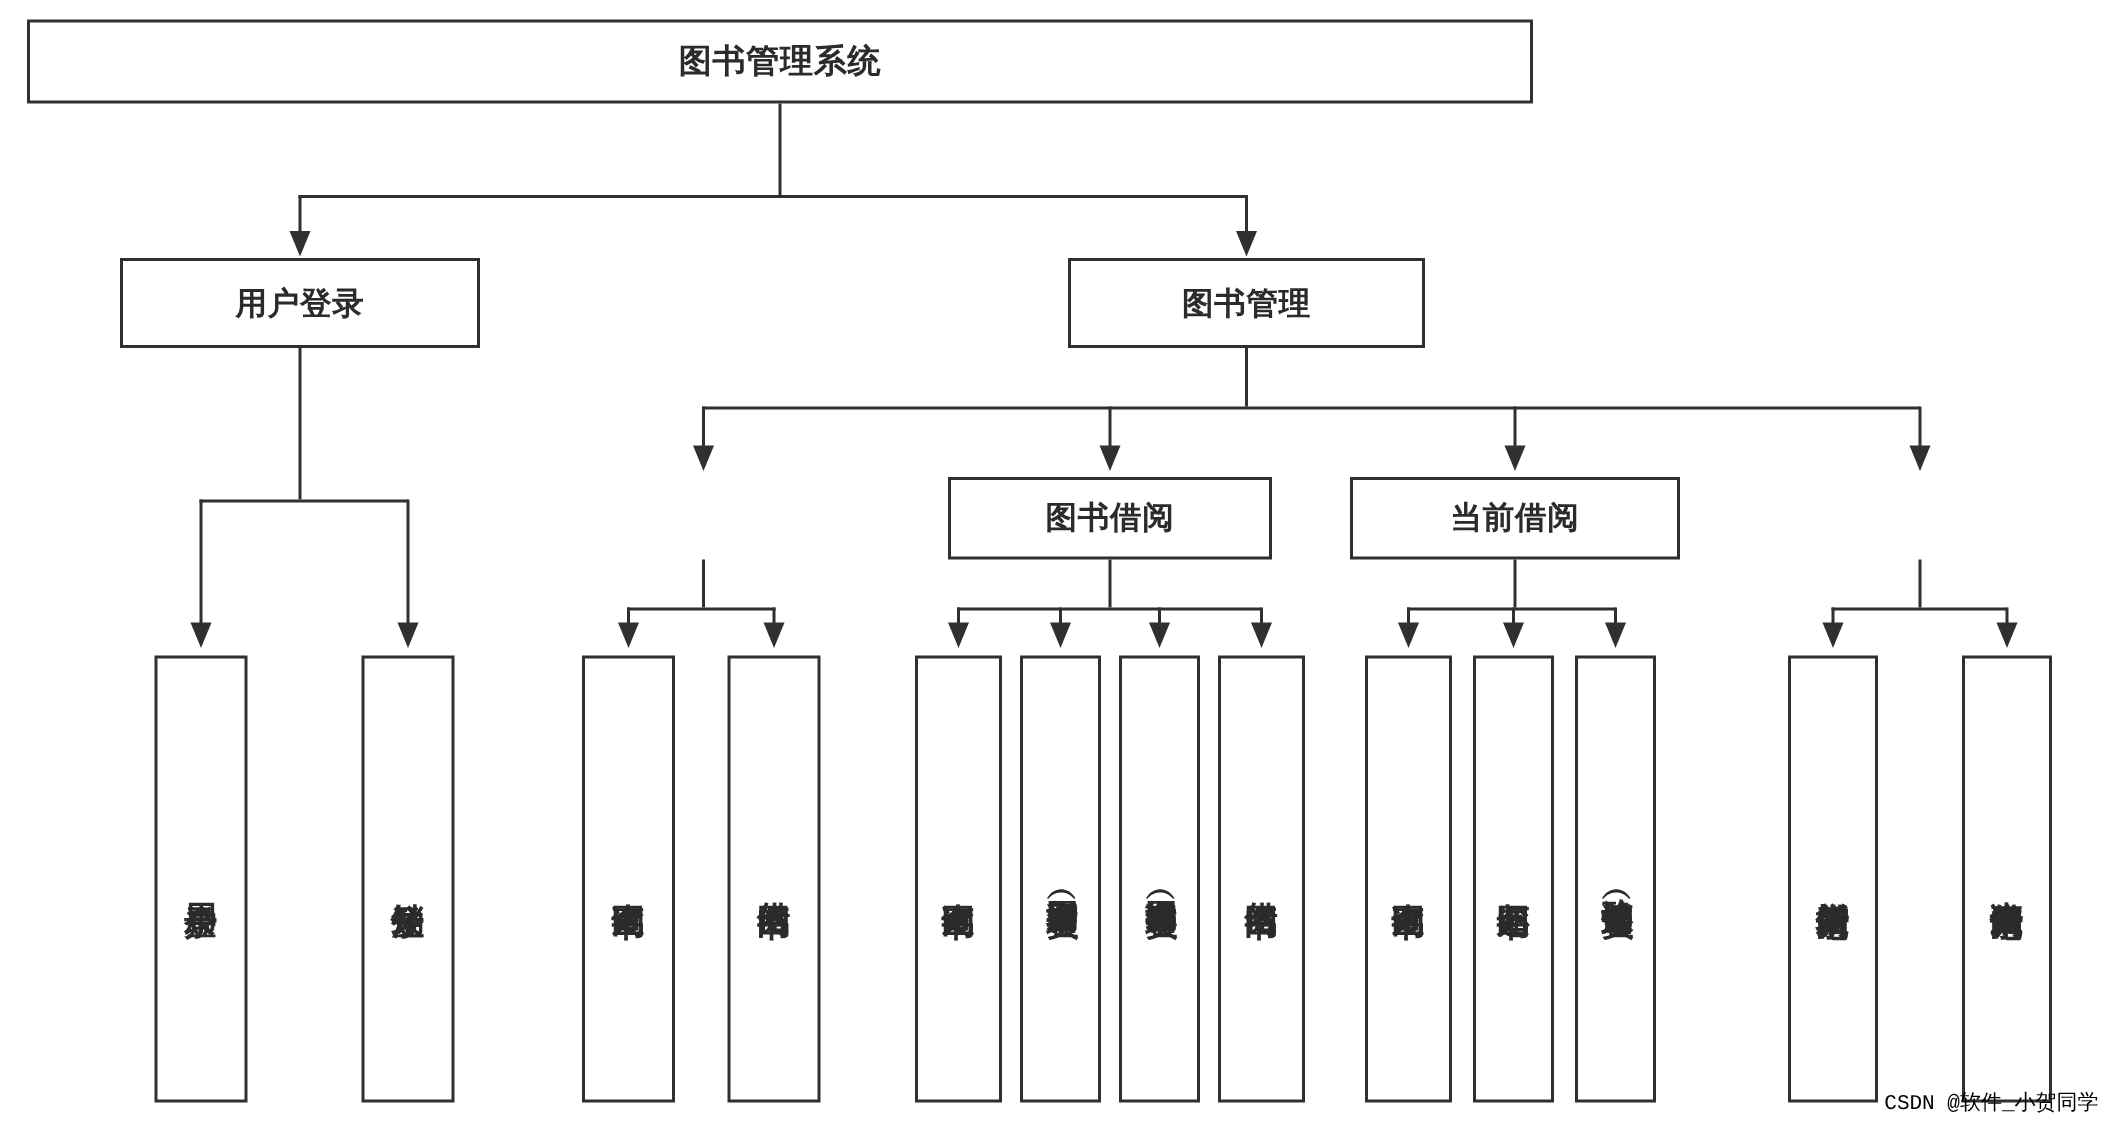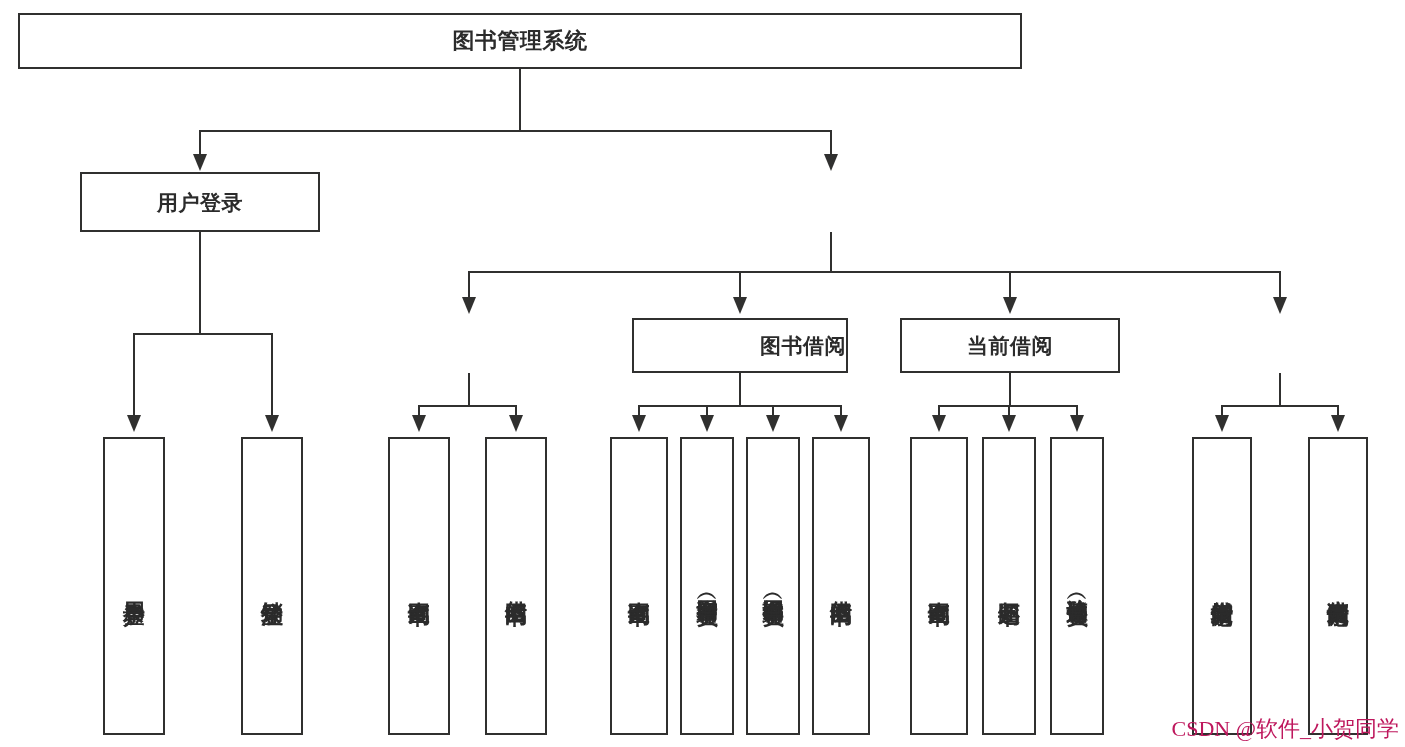--- a/index.html
+++ b/index.html
@@ -75,41 +75,44 @@
     height: 0;
     border-left: 7px solid transparent;
     border-right: 7px solid transparent;
     border-top: 17px solid #30302f;
   }
   
   #watermark {
     position: absolute;
     right: 6px;
     bottom: 3px;
-    font-size: 22px;
-    color: #be185d;
-    font-family: Liberation Serif, serif;
+    font-size: 14px;
+    color: #000000;
+    font-family: Liberation Mono, monospace;
     white-space: nowrap;
     user-select: none;
   }
 </style>
 </head>
 <body>
 
 <div id="canvas">
 
   <div class="node horiz root" style="left:18px; top:13px; width:1004px; height:56px;">
     <span class="label">图书管理系统</span>
   </div>
 
   <div class="node horiz" style="left:80px; top:172px; width:240px; height:60px;">
     <span class="label">用户登录</span>
   </div>
-
-  <div class="node horiz" style="left:632px; top:318px; width:216px; height:55px;justify-content:flex-end;">
+  <div class="node horiz" style="left:712px; top:172px; width:238px; height:60px;">
+    <span class="label">图书管理</span>
+  </div>
+
+  <div class="node horiz" style="left:632px; top:318px; width:216px; height:55px;">
     <span class="label">图书借阅</span>
   </div>
   <div class="node horiz" style="left:900px; top:318px; width:220px; height:55px;">
     <span class="label">当前借阅</span>
   </div>
 
   <div class="node vert" style="left:103px; top:437px; width:62px; height:298px;">
     <span class="label">用户登录</span>
   </div>
   <div class="node vert" style="left:241px; top:437px; width:62px; height:298px;">

